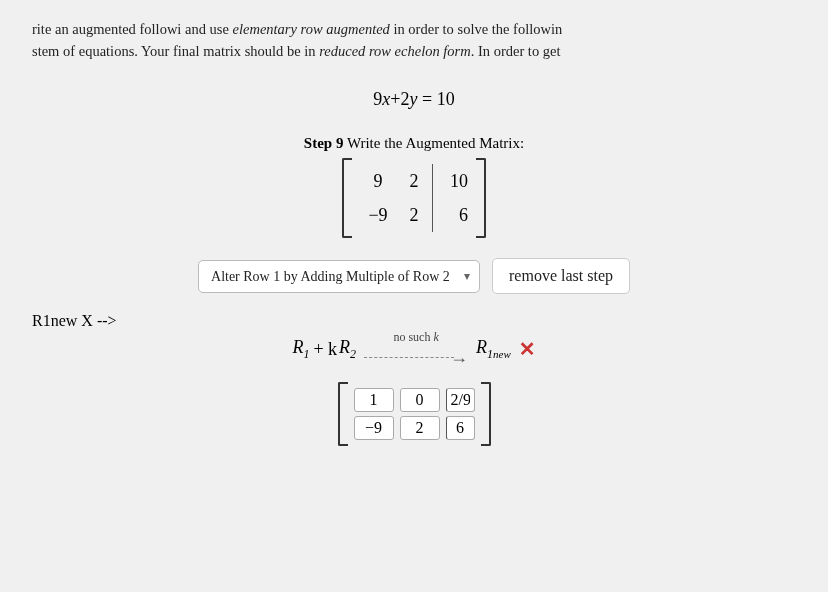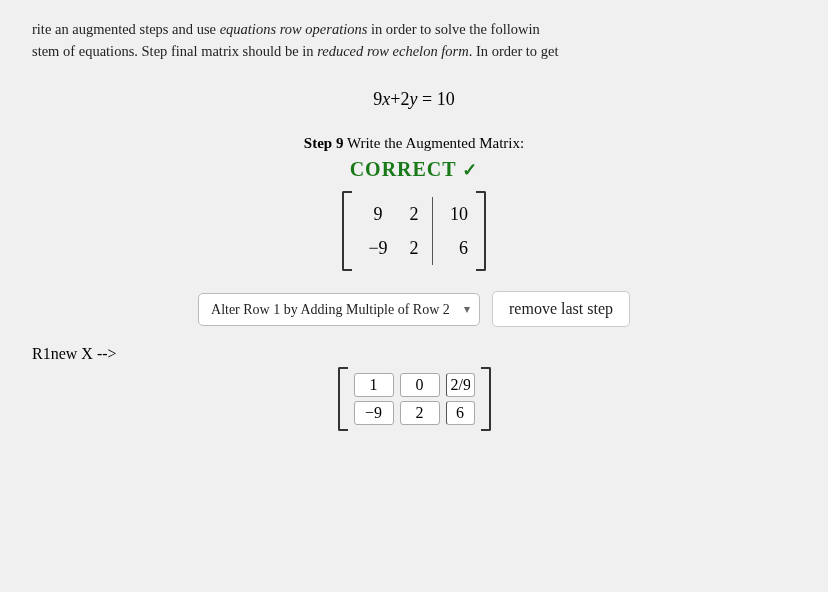--- a/index.html
+++ b/index.html
@@ -253,41 +253,37 @@
     }
   </style>
 </head>
 <body>
 
 <div class="page">
 
   
   <div class="intro-text">
     <span>
-      <span>rite an augmented steps and use </span><em>equations row operations</em><span> in order to solve the followi</span>n<br>
-      <span>stem of equations. Step final matrix should be in </span><em>reduced row echelon form</em><span>. In order to ge</span>t<br>
+      <span>rite an augmented followi and use </span><em>elementary row augmented</em><span> in order to solve the followi</span>n<br>
+      <span>stem of equations. Your final matrix should be in </span><em>reduced row echelon form</em><span>. In order to ge</span>t<br>
     </span>
   </div>
 
   
   <div class="equations">
     <span class="eq">9<em>x</em>+2<em>y</em> = 10</span>
   </div>
 
   
   <div class="step-label">
     <strong>Step 9</strong>
     <span>Write the Augmented Matrix:</span>
   </div>
 
   
-  <div class="correct-label" style="color: #1a7a1a;">
-    <span>CORRECT</span>
-    <span class="checkmark">✓</span>
-  </div>
 
   
   <div class="matrix-container">
     <div class="matrix">
       <div class="matrix-row">
         <span class="matrix-cell">9</span>
         <span class="matrix-cell">2</span>
         <span class="matrix-cell-aug">10</span>
       </div>
       <div class="matrix-row">
@@ -307,20 +303,36 @@
         <option>Swap Row 1 and Row 2</option>
         <option>Multiply Row 1 by a Scalar</option>
         <option>Multiply Row 2 by a Scalar</option>
       </select>
       <span class="dropdown-arrow">▾</span>
     </div>
     <button class="remove-btn">remove last step</button>
   </div>
 
    R1new  X --&gt;
+  <div class="row-op-arrow-section">
+    <span style="font-style:italic;">R<sub>1</sub></span>
+    <span style="margin:0 2px 0 4px;">+ k</span>
+    <span style="font-style:italic;">R<sub>2</sub></span>
+    <div class="arrow-wrapper">
+      <div class="arrow-label">no such <em>k</em></div>
+      <div class="arrow-line">
+        <div class="arrow-dashes"></div>
+        <span class="arrow-head">→</span>
+      </div>
+    </div>
+    <span style="font-style:italic;">
+      R<sub>1</sub><span class="subscript-new">new</span>
+    </span>
+    <span class="cross-btn" style="margin-left:8px;">✕</span>
+  </div>
 
   
   <div class="result-matrix-container">
     <div class="result-matrix">
       <div class="matrix-row">
         <input class="matrix-input" type="text" value="1" style="">
         <input class="matrix-input" type="text" value="0" style="margin-left: 6px;">
         <input class="matrix-input-aug" type="text" value="2/9" style="">
       </div>
       <div class="matrix-row" style="margin-top:4px;">

